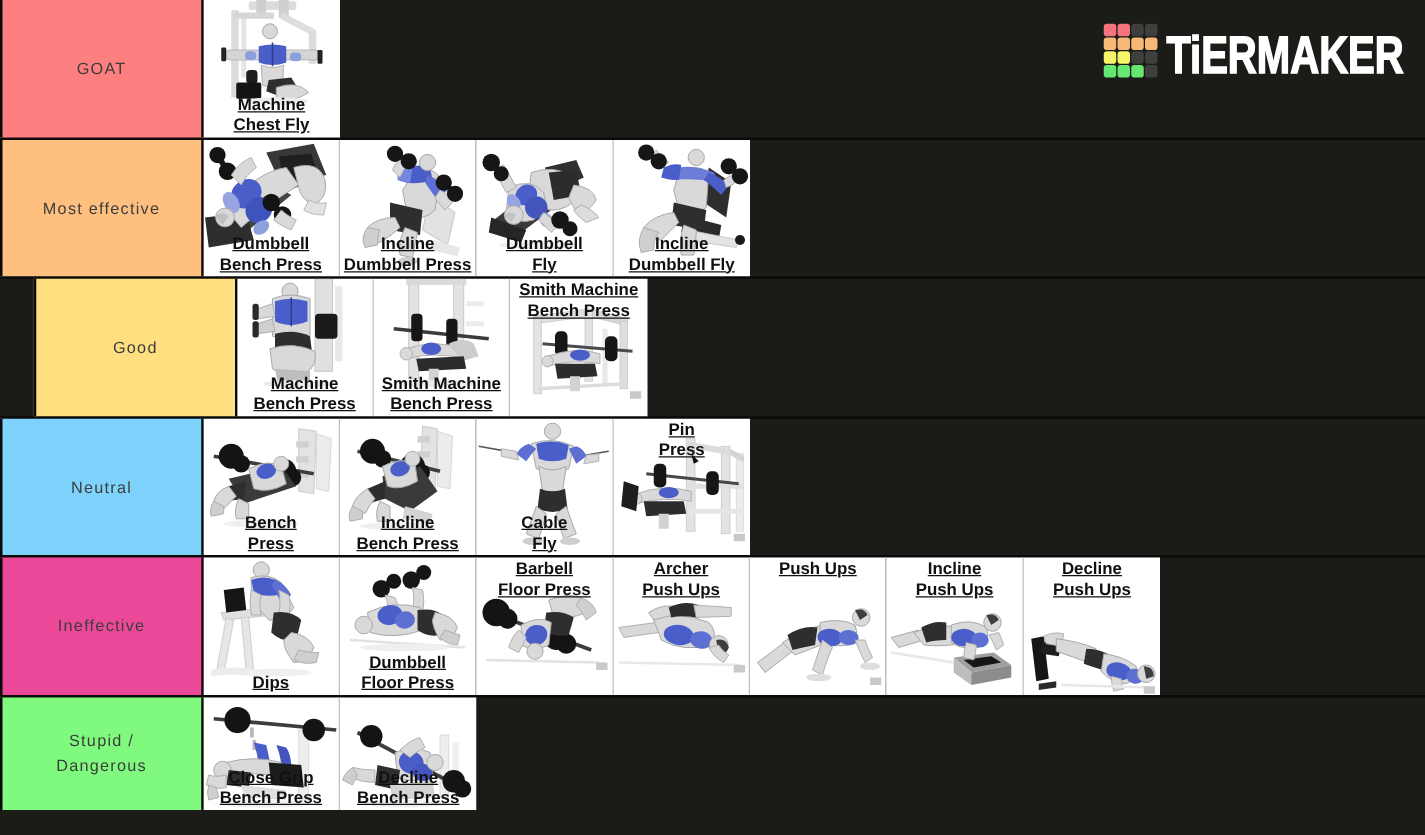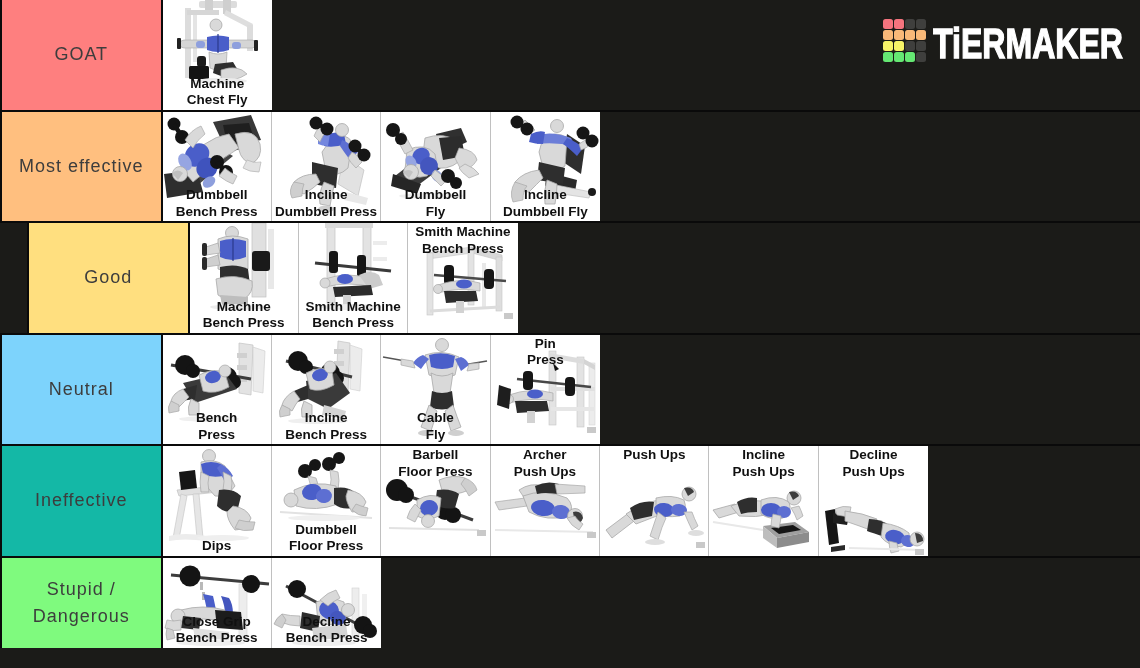--- a/index.html
+++ b/index.html
@@ -1,22 +1,22 @@
 <!DOCTYPE html>
 <html><head>
 <meta charset="utf-8">
 <style>
 html,body{margin:0;padding:0;}
 body{width:1140px;height:668px;background:#1b1b18;font-family:"Liberation Sans",sans-serif;overflow:hidden;position:relative;}
 .row{display:flex;height:109.5px;border-bottom:2px solid #0a0a0a;}
 .row:nth-of-type(6){height:90px;border-bottom:none;}
-.label{box-sizing:border-box;width:162.5px;flex:none;border-left:2px solid #0a0a0a;border-right:2px solid #0a0a0a;display:flex;align-items:center;justify-content:center;text-align:center;color:#3d3d3d;font-size:18px;letter-spacing:1px;line-height:1.5;}
+.label{box-sizing:border-box;width:162.5px;flex:none;border-left:2px solid #0a0a0a;border-right:2px solid #0a0a0a;display:flex;align-items:center;justify-content:center;text-align:center;color:#3d3d3d;font-size:13px;letter-spacing:1px;line-height:1.5;}
 .card{width:109.4px;height:100%;flex:none;background:#fff;position:relative;overflow:hidden;}
 .card.b{border-right:1px solid #c0c0c0;box-sizing:border-box;}
-.lbl{position:absolute;left:0;right:0;font-weight:bold;font-size:13.5px;line-height:16.5px;text-align:center;color:#101010;z-index:5;}
+.lbl{position:absolute;left:0;right:0;font-weight:bold;font-size:13.5px;line-height:16.5px;text-align:center;color:#101010;z-index:5;text-decoration:underline;}
 .lb{bottom:1px;}
 .lt{top:1px;}
 .card svg{position:absolute;left:0;top:0;}
 #logo{position:absolute;top:19px;left:883px;display:flex;}
 #lgrid{width:43px;height:43px;display:grid;grid-template-columns:repeat(4,9.8px);grid-template-rows:repeat(4,9.8px);gap:1.3px;}
 #lgrid div{border-radius:2.5px;background:#3f3f3d;}
 #ltext{margin-left:7px;margin-top:6px;}
 </style>
 </head>
 <body>
@@ -316,21 +316,21 @@
     <path d="M24 66 L56 66 L58 76 L26 78 Z" fill="#2c2c2c"></path>
     <path d="M8 50 L20 54 L18 74 L6 70 Z" fill="#1e1e1e"></path>
     <rect x="36" y="76" width="8" height="12" fill="#d2d2d2"></rect>
     <rect x="96" y="92" width="9" height="6" fill="#c9c9c9"></rect>
   </svg>
       <div class="lbl lt">Pin<br>Press</div>
     </div>
 </div>
 
 <div class="row">
-  <div class="label" style="background:#14b8a6;">Ineffective</div>
+  <div class="label" style="background:#ec4899;">Ineffective</div>
   <div class="card b">
       <svg width="110" height="110" viewBox="0 0 110 110">
     <path d="M14 44 L54 40 L56 46 L16 50 Z" fill="#e0e0e0" stroke="#c2c2c2" stroke-width="0.7"></path>
     <path d="M18 48 L10 92 L16 93 L24 50 Z" fill="#e6e6e6" stroke="#c8c8c8" stroke-width="0.7"></path>
     <path d="M30 48 L34 92 L40 92 L36 48 Z" fill="#e6e6e6" stroke="#c8c8c8" stroke-width="0.7"></path>
     <path d="M6 90 Q20 86 44 90 L44 95 Q20 92 6 95 Z" fill="#ececec"></path>
     <path d="M16 26 L32 24 L34 42 L18 44 Z" fill="#161616"></path>
     <circle cx="46" cy="10" r="6.5" fill="#d9d9d9" stroke="#a8a8a8" stroke-width="0.8"></circle>
     <path d="M38 16 Q52 12 62 20 L72 40 Q64 52 52 50 L38 34 Z" fill="#d9d9d9" stroke="#a8a8a8" stroke-width="0.8"></path>
     <path d="M38 18 Q48 14 58 18 L60 30 Q48 32 40 28 Z" fill="#4a5ec9"></path>

